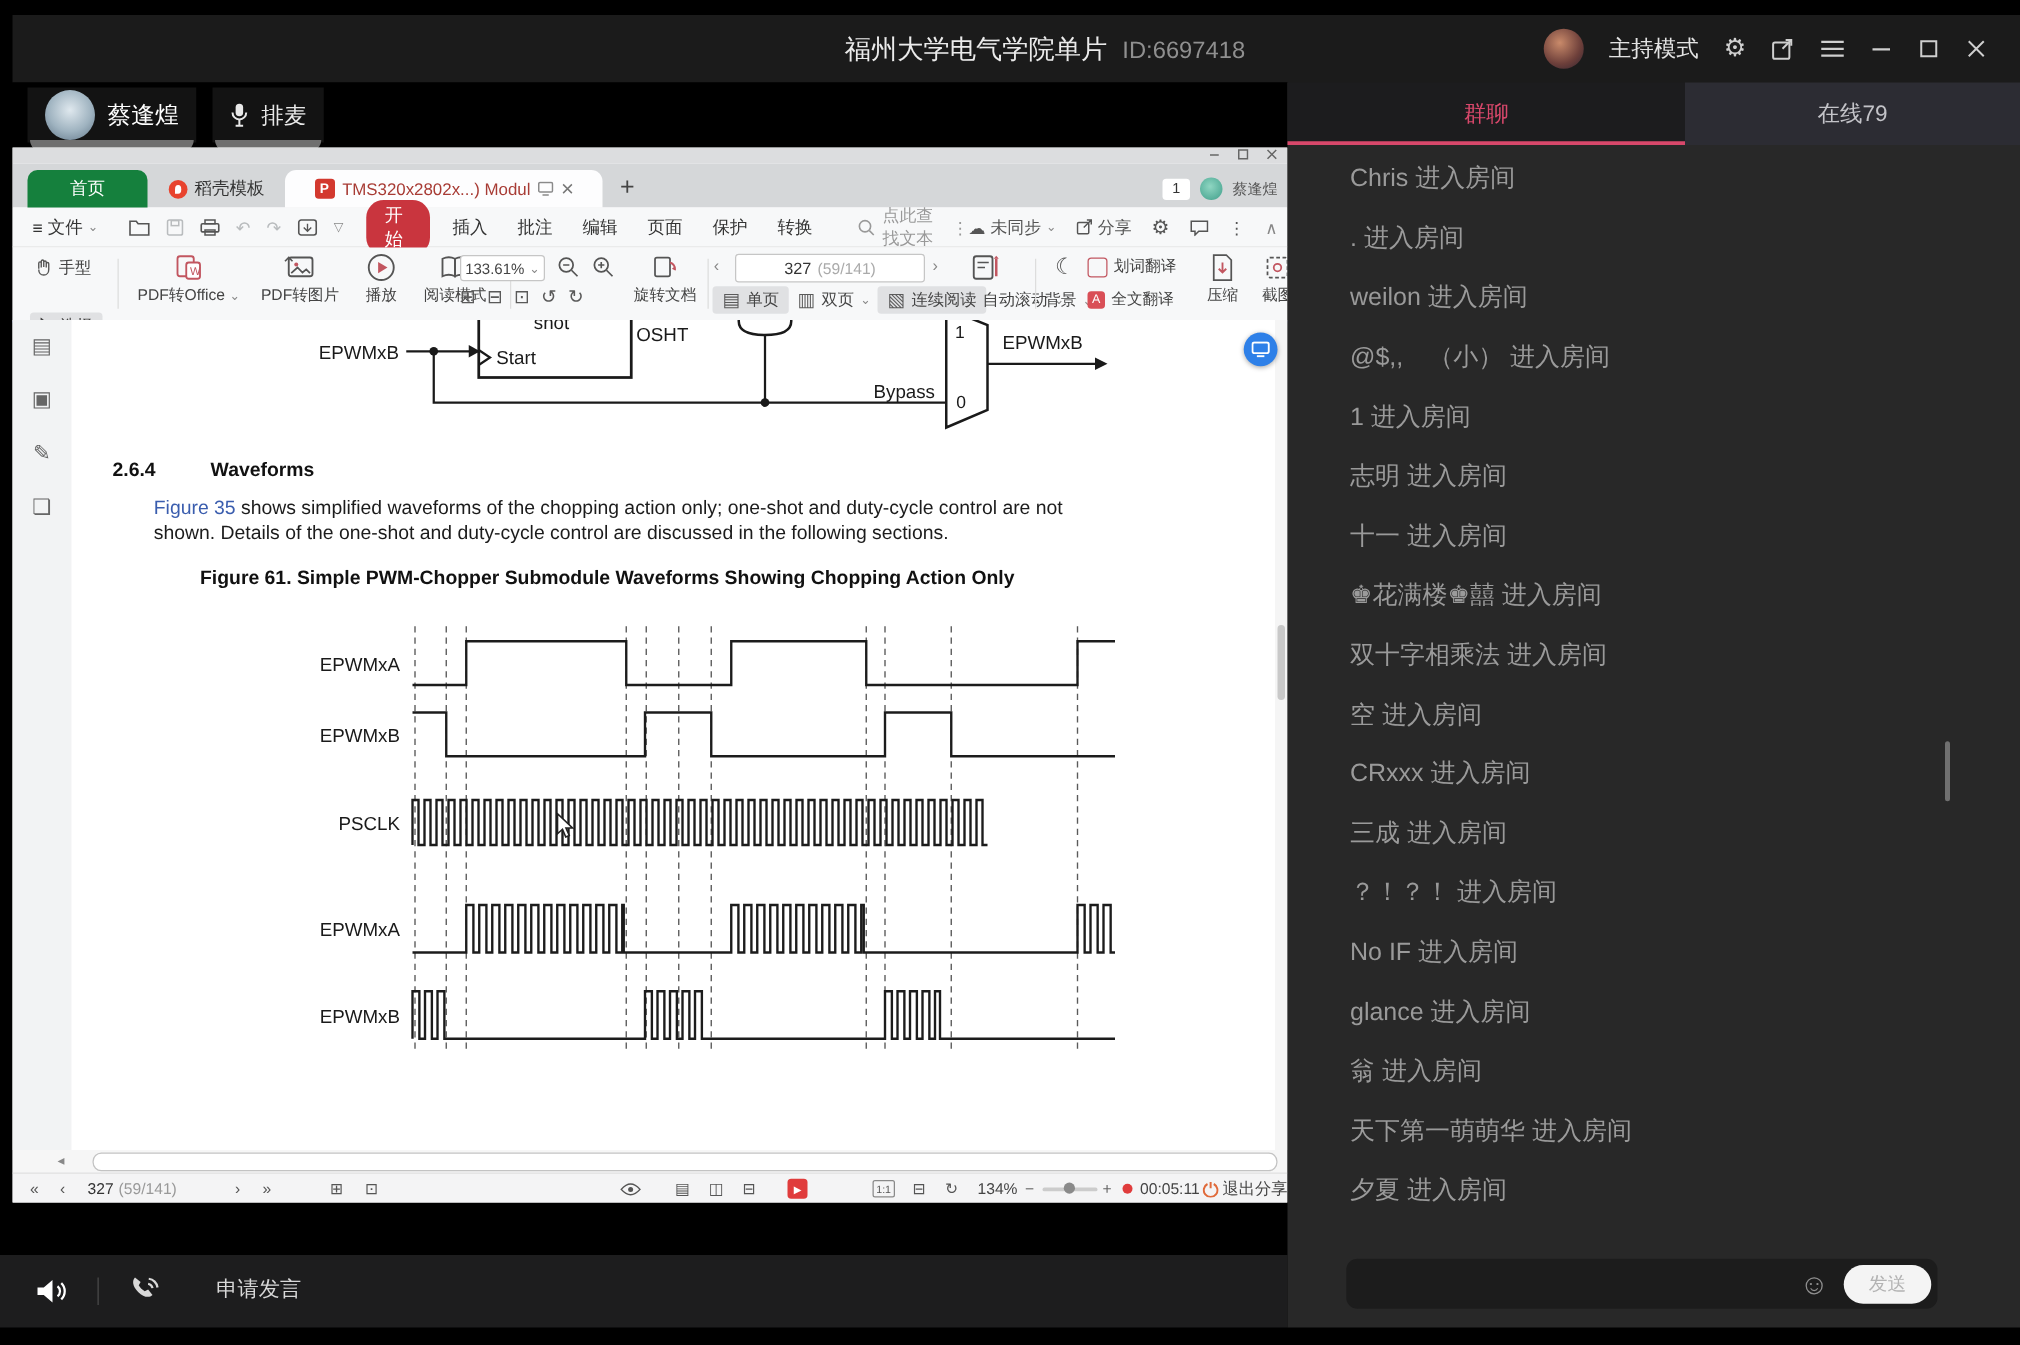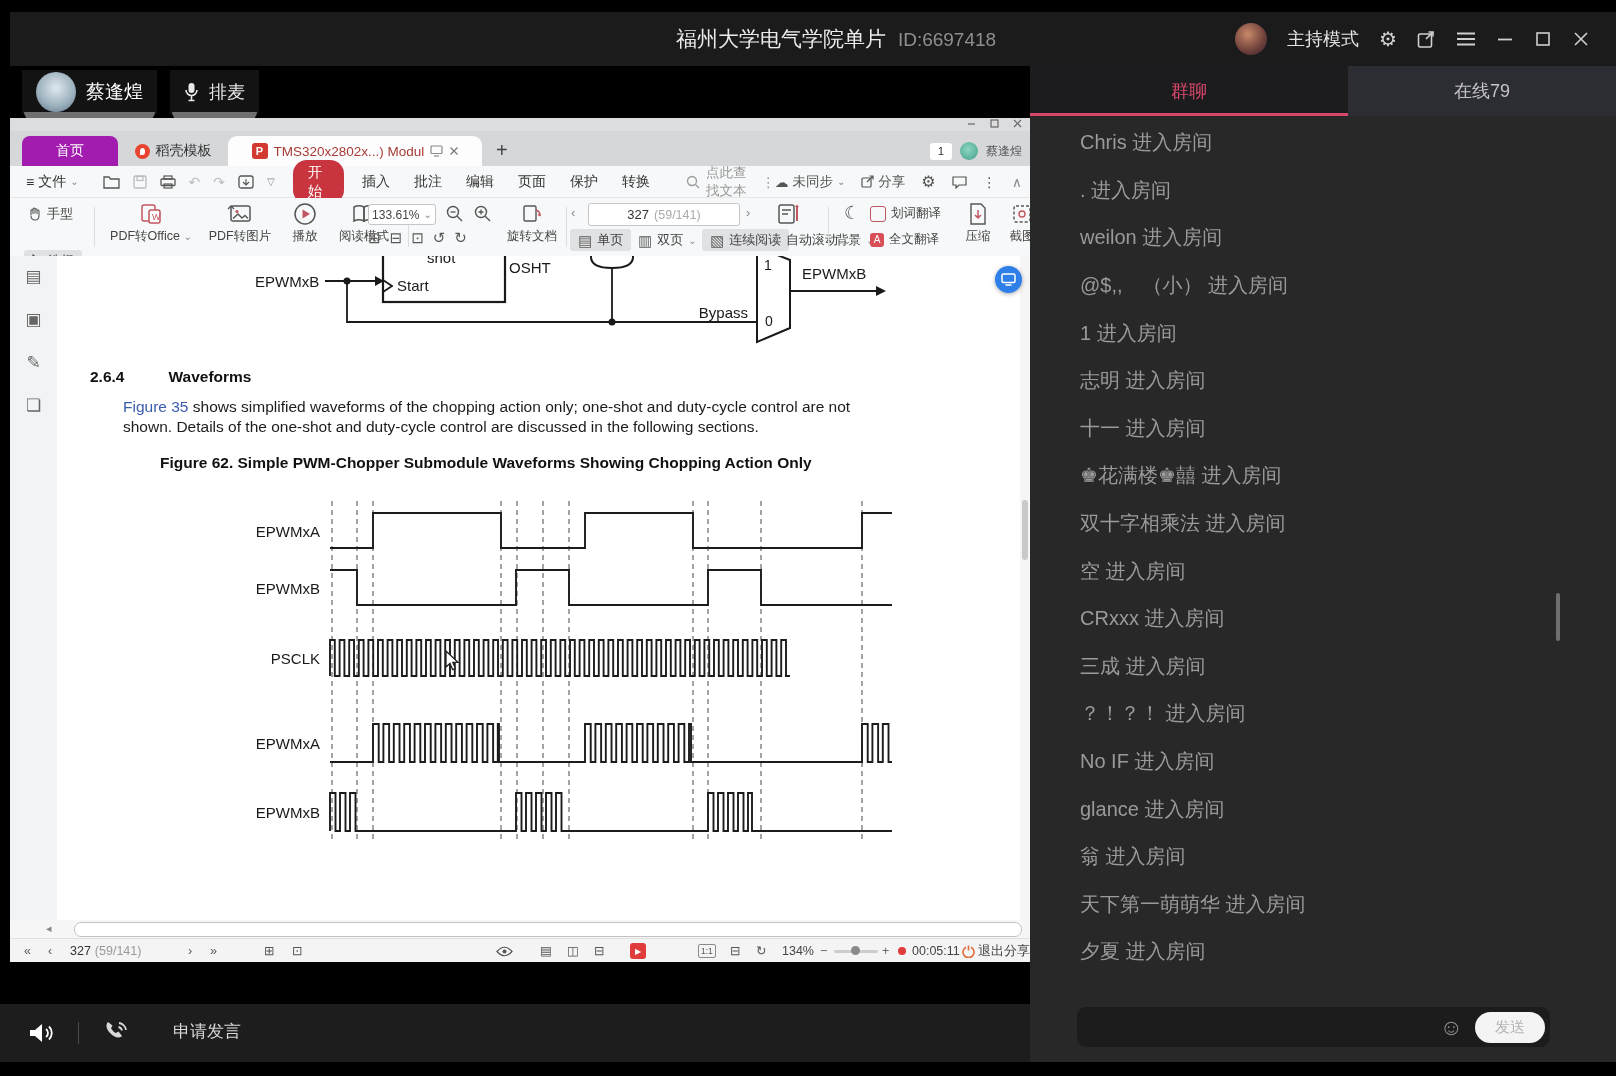--- a/index.html
+++ b/index.html
@@ -31,21 +31,21 @@
   .pname{color:#fff;font-size:19px;}
   .pmic{color:#e8e8e8;font-size:18px;}
 
   
   .wps{position:absolute;left:10px;top:118px;width:1020px;height:844px;background:#fff;overflow:hidden;}
   .wps-strip{height:13px;background:#dcdddf;position:relative;}
   .wps-strip .wc{position:absolute;right:8px;top:1px;display:flex;gap:14px;color:#555;}
 
   .wps-tabbar{height:35px;background:#d5d7d9;display:flex;align-items:flex-end;}
   .wtab{height:30px;display:flex;align-items:center;justify-content:center;font-size:14px;gap:6px;}
-  .wtab-home{width:96px;margin-left:12px;background:#a21caf;color:#fff;border-radius:8px 8px 0 0;}
+  .wtab-home{width:96px;margin-left:12px;background:#15803d;color:#fff;border-radius:8px 8px 0 0;}
   .wtab-docer{width:110px;color:#333;}
   .docer-ic{width:15px;height:15px;border-radius:50%;background:#e8432e;position:relative;}
   .docer-ic::after{content:'';position:absolute;left:5px;top:4px;width:5px;height:7px;background:#fff;border-radius:50% 50% 50% 0;}
   .wtab-doc{width:238px;background:#fdfdfe;border-radius:9px 9px 0 0;color:#a83c35;font-size:13.5px;padding:0 8px;}
   .pdf-ic{width:16px;height:16px;border-radius:3px;background:#d3392f;color:#fff;font-size:11px;font-weight:bold;
           display:flex;align-items:center;justify-content:center;flex:none;}
   .wtab-doc .ttl{white-space:nowrap;overflow:hidden;max-width:150px;}
   .wtab-doc .gr{color:#8a8a8a;font-size:12px;display:flex;align-items:center;}
   .wtab-plus{color:#444;font-size:20px;margin-left:14px;margin-bottom:4px;}
   .wtb-right{margin-left:auto;display:flex;align-items:center;gap:8px;margin-right:8px;margin-bottom:6px;}
@@ -495,21 +495,21 @@
         </svg>
 
         <div class="doc-head">
           <span>2.6.4</span>
           <span>Waveforms</span>
         </div>
         <div class="doc-para">
           <span class="lnk">Figure 35</span><span> shows simplified waveforms of the chopping action only; one-shot and duty-cycle control are not</span><br>
           <span>shown. Details of the one-shot and duty-cycle control are discussed in the following sections.</span>
         </div>
-        <div class="doc-cap">Figure 62. Simple PWM-Chopper Submodule Waveforms Showing Chopping Action Only</div>
+        <div class="doc-cap">Figure 61. Simple PWM-Chopper Submodule Waveforms Showing Chopping Action Only</div>
 
         <svg class="abs" style="left:193px;top:227px;" width="660" height="368" viewBox="0 0 660 368">
             <line x1="82" y1="18" x2="82" y2="360" stroke="#5a5a5a" stroke-width="1.1" stroke-dasharray="5,4"></line>
             <line x1="107" y1="18" x2="107" y2="360" stroke="#5a5a5a" stroke-width="1.1" stroke-dasharray="5,4"></line>
             <line x1="123" y1="18" x2="123" y2="360" stroke="#5a5a5a" stroke-width="1.1" stroke-dasharray="5,4"></line>
             <line x1="251" y1="18" x2="251" y2="360" stroke="#5a5a5a" stroke-width="1.1" stroke-dasharray="5,4"></line>
             <line x1="267" y1="18" x2="267" y2="360" stroke="#5a5a5a" stroke-width="1.1" stroke-dasharray="5,4"></line>
             <line x1="293" y1="18" x2="293" y2="360" stroke="#5a5a5a" stroke-width="1.1" stroke-dasharray="5,4"></line>
             <line x1="319" y1="18" x2="319" y2="360" stroke="#5a5a5a" stroke-width="1.1" stroke-dasharray="5,4"></line>
             <line x1="443" y1="18" x2="443" y2="360" stroke="#5a5a5a" stroke-width="1.1" stroke-dasharray="5,4"></line>

